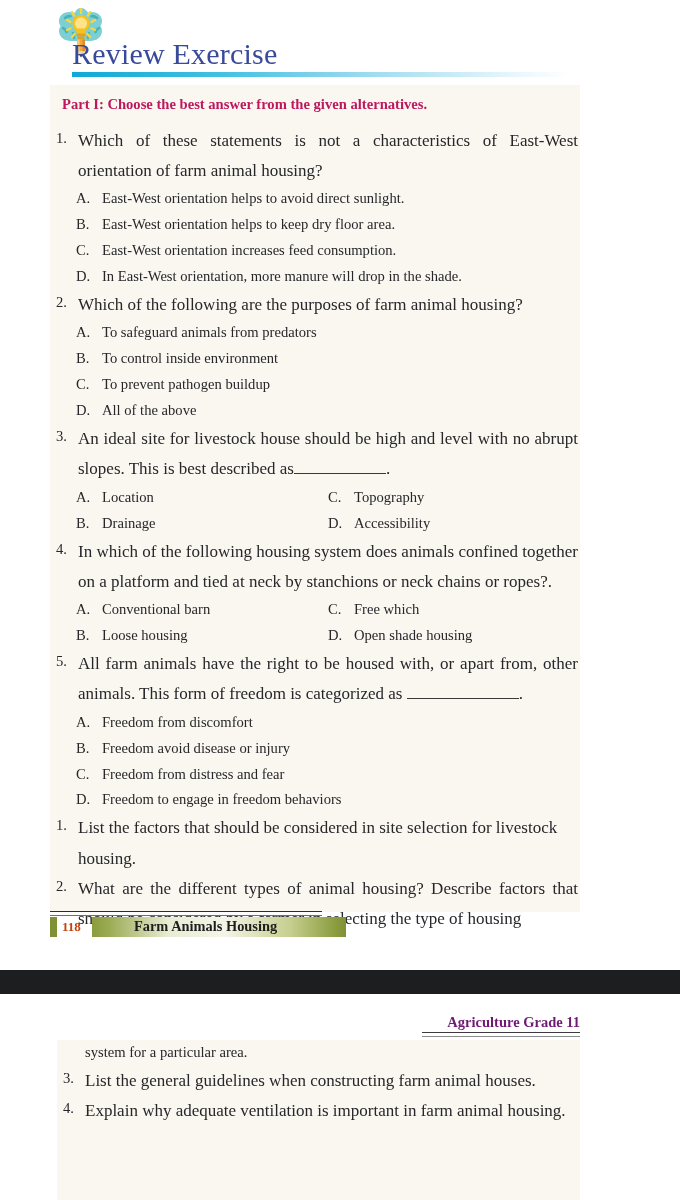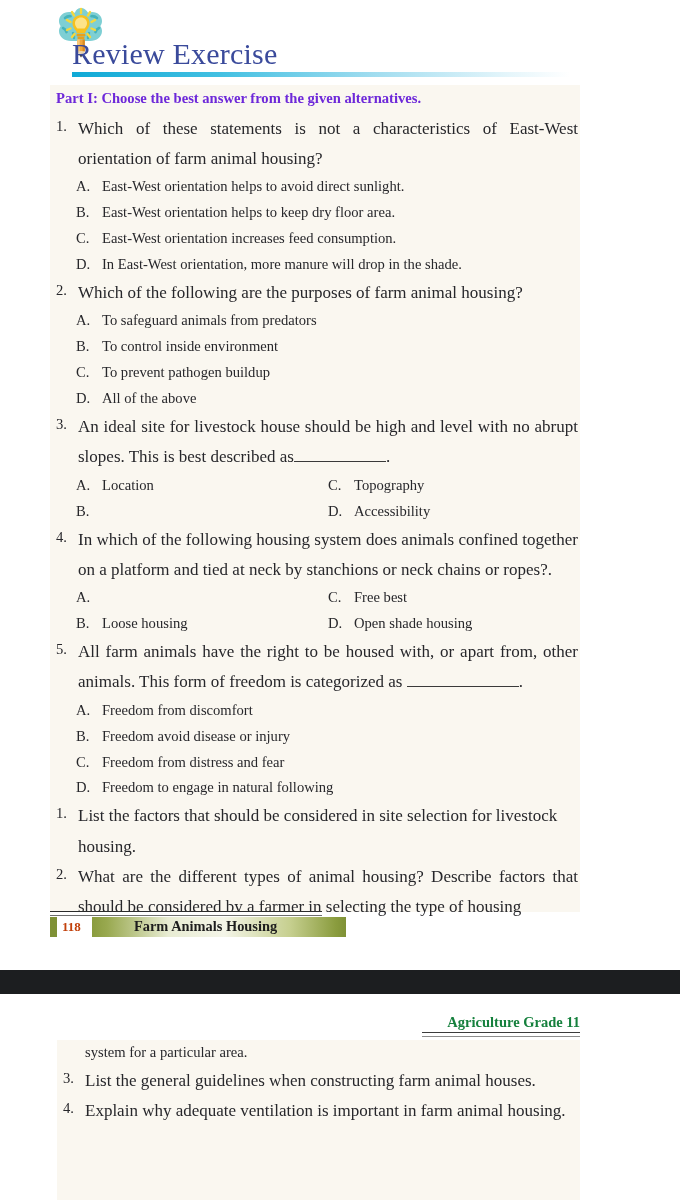--- a/index.html
+++ b/index.html
@@ -67,22 +67,22 @@
     top: 85px;
     width: 530px;
     background: #faf7f0;
     padding: 0;
   }
   #page-one .content-col { height: 827px; }
 
   .part-head {
     font-weight: bold;
     font-size: 14.6px;
-    color: #6d28d9;
-    margin: 2px;
+    color: #be185d;
+    margin: 8px;
     padding: 2px 4px 3px 4px;
     line-height: 1.35;
   }
 
   
   .q-row {
     display: flex;
     align-items: flex-start;
     padding: 0px 2px 0px 4px;
   }
@@ -228,21 +228,21 @@
   }
   .running-head {
     position: absolute;
     right: 100px;
     top: 20px;
     text-align: right;
   }
   .running-head-text {
     font-size: 14.5px;
     font-weight: bold;
-    color: #15803d;
+    color: #701a75;
     white-space: nowrap;
     font-family: "Liberation Serif", "DejaVu Serif", serif;
   }
   .running-head-rule {
     margin-top: 1px;
     width: 158px;
     height: 3px;
     border-top: 1.3px solid #3c3c3c;
     border-bottom: 1.3px solid #8d8d8d;
     background: #ffffff;
@@ -372,40 +372,42 @@
           <div class="opt-text">Location</div>
         </div>
         <div class="opt-cell right">
           <div class="opt-letter">C.</div>
           <div class="opt-text">Topography</div>
         </div>
       </div>
       <div class="opt-grid-row">
         <div class="opt-cell left">
           <div class="opt-letter">B.</div>
+          <div class="opt-text">Drainage</div>
         </div>
         <div class="opt-cell right">
           <div class="opt-letter">D.</div>
           <div class="opt-text">Accessibility</div>
         </div>
       </div>
     </div>
 
     <div class="q-row">
       <div class="q-num">4.</div>
       <div class="q-body">In which of the following housing system does animals confined together on a platform and tied at neck by stanchions or neck chains or ropes?.</div>
     </div>
     <div class="opt-grid">
       <div class="opt-grid-row">
         <div class="opt-cell left">
           <div class="opt-letter">A.</div>
+          <div class="opt-text">Conventional barn</div>
         </div>
         <div class="opt-cell right">
           <div class="opt-letter">C.</div>
-          <div class="opt-text">Free best</div>
+          <div class="opt-text">Free which</div>
         </div>
       </div>
       <div class="opt-grid-row">
         <div class="opt-cell left">
           <div class="opt-letter">B.</div>
           <div class="opt-text">Loose housing</div>
         </div>
         <div class="opt-cell right">
           <div class="opt-letter">D.</div>
           <div class="opt-text">Open shade housing</div>
@@ -425,21 +427,21 @@
       <div class="opt-row">
         <div class="opt-letter">B.</div>
         <div class="opt-text">Freedom avoid disease or injury</div>
       </div>
       <div class="opt-row">
         <div class="opt-letter">C.</div>
         <div class="opt-text">Freedom from distress and fear</div>
       </div>
       <div class="opt-row">
         <div class="opt-letter">D.</div>
-        <div class="opt-text">Freedom to engage in natural following</div>
+        <div class="opt-text">Freedom to engage in freedom behaviors</div>
       </div>
     </div>
 
 
     <div class="q-row">
       <div class="q-num">1.</div>
       <div class="q-body nojust">List the factors that should be considered in site selection for livestock housing.</div>
     </div>
     <div class="q-row">
       <div class="q-num">2.</div>

